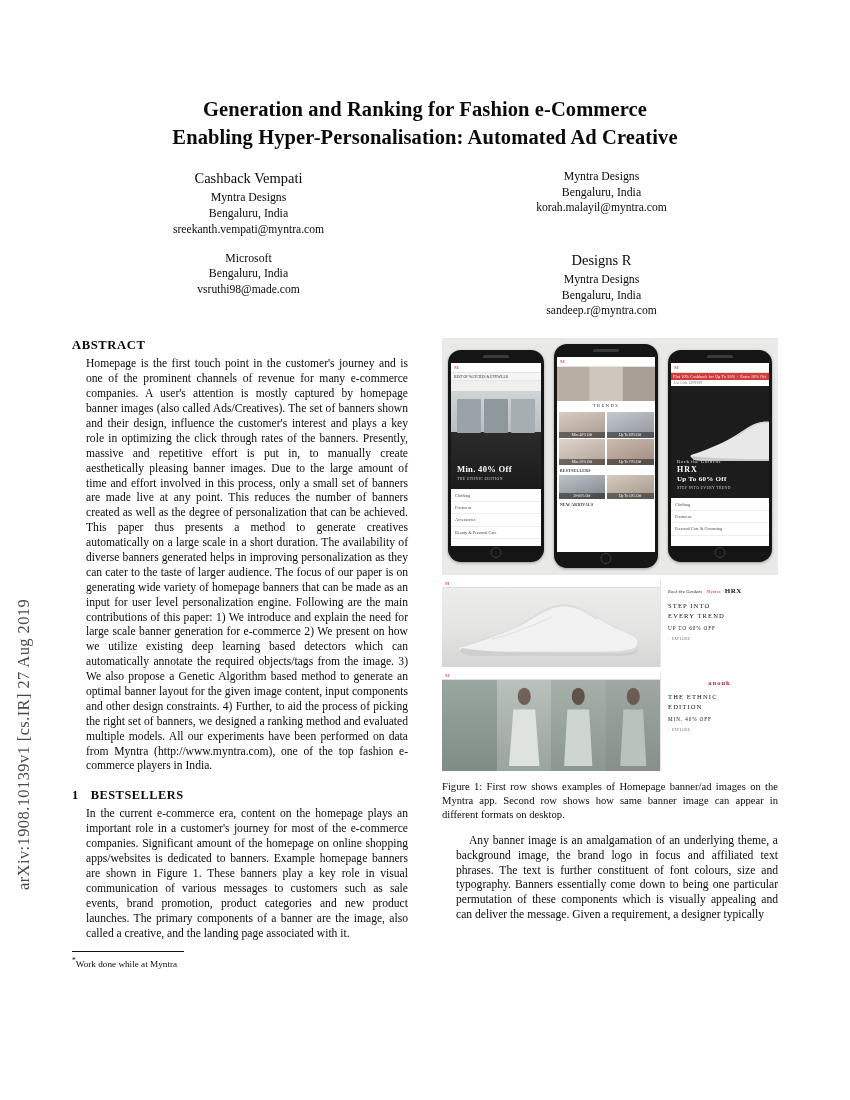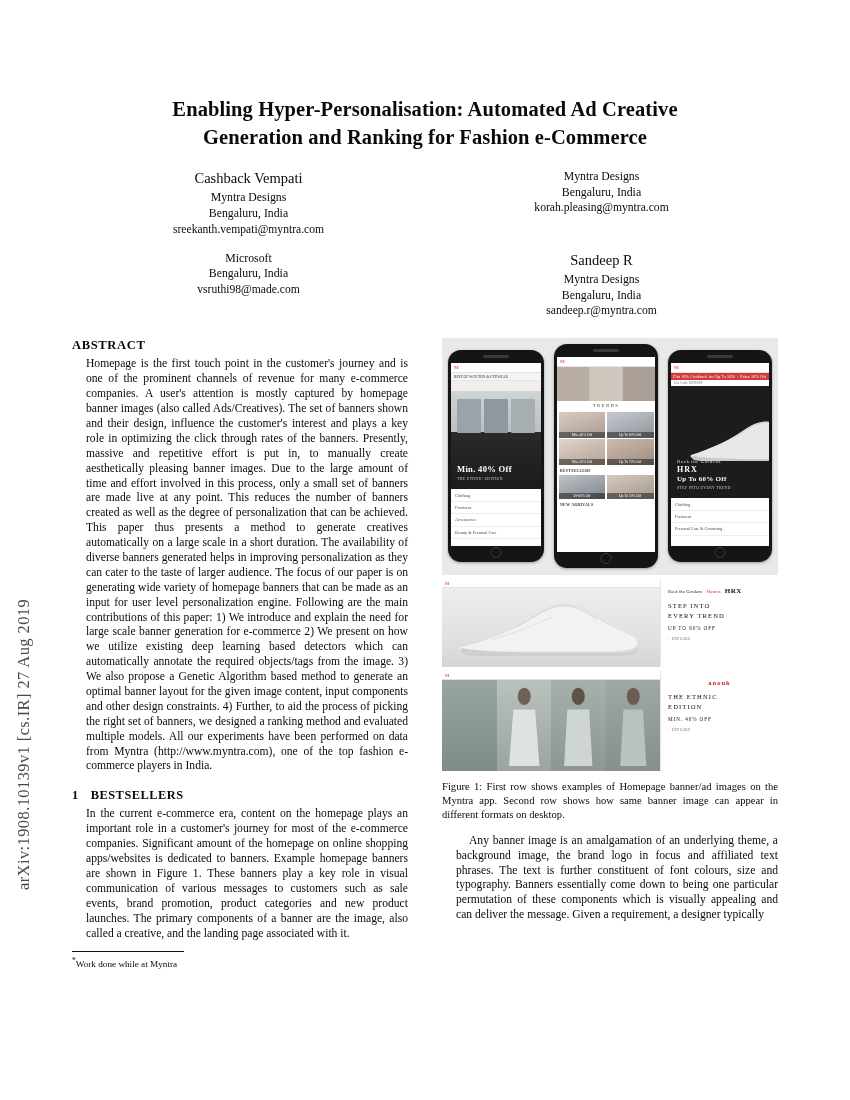--- a/index.html
+++ b/index.html
@@ -320,43 +320,43 @@
 </head>
 <body>
 
 <div class="page">
 
   <div class="arxiv-stamp">arXiv:1908.10139v1  [cs.IR]  27 Aug 2019</div>
 
   <div class="content">
 
     <h1 class="title">
+      <span class="title-line">Generation and Ranking for Fashion e-Commerce</span>
       <span class="title-line">Enabling Hyper-Personalisation: Automated Ad Creative</span>
-      <span class="title-line">Generation and Ranking for Fashion e-Commerce</span>
     </h1>
 
     <div class="authors">
       <div class="author">
         <div class="name"><span>Cashback Vempati</span><sup class="star"></sup></div>
         <div class="aff">Myntra Designs</div>
         <div class="loc">Bengaluru, India</div>
         <div class="email">sreekanth.vempati@myntra.com</div>
       </div>
       <div class="author">
         <div class="aff">Myntra Designs</div>
         <div class="loc">Bengaluru, India</div>
-        <div class="email">korah.pleasing@myntra.com</div>
+        <div class="email">korah.malayil@myntra.com</div>
       </div>
       <div class="author">
         <div class="aff">Microsoft</div>
         <div class="loc">Bengaluru, India</div>
         <div class="email">vsruthi98@made.com</div>
       </div>
       <div class="author">
-        <div class="name"><span>Sandeep R</span><sup class="star"></sup></div>
+        <div class="name"><span>Designs R</span><sup class="star"></sup></div>
         <div class="aff">Myntra Designs</div>
         <div class="loc">Bengaluru, India</div>
         <div class="email">sandeep.r@myntra.com</div>
       </div>
     </div>
 
     <div class="cols">
 
       <div class="col-left">
         <h2 class="sec-head">ABSTRACT</h2>

